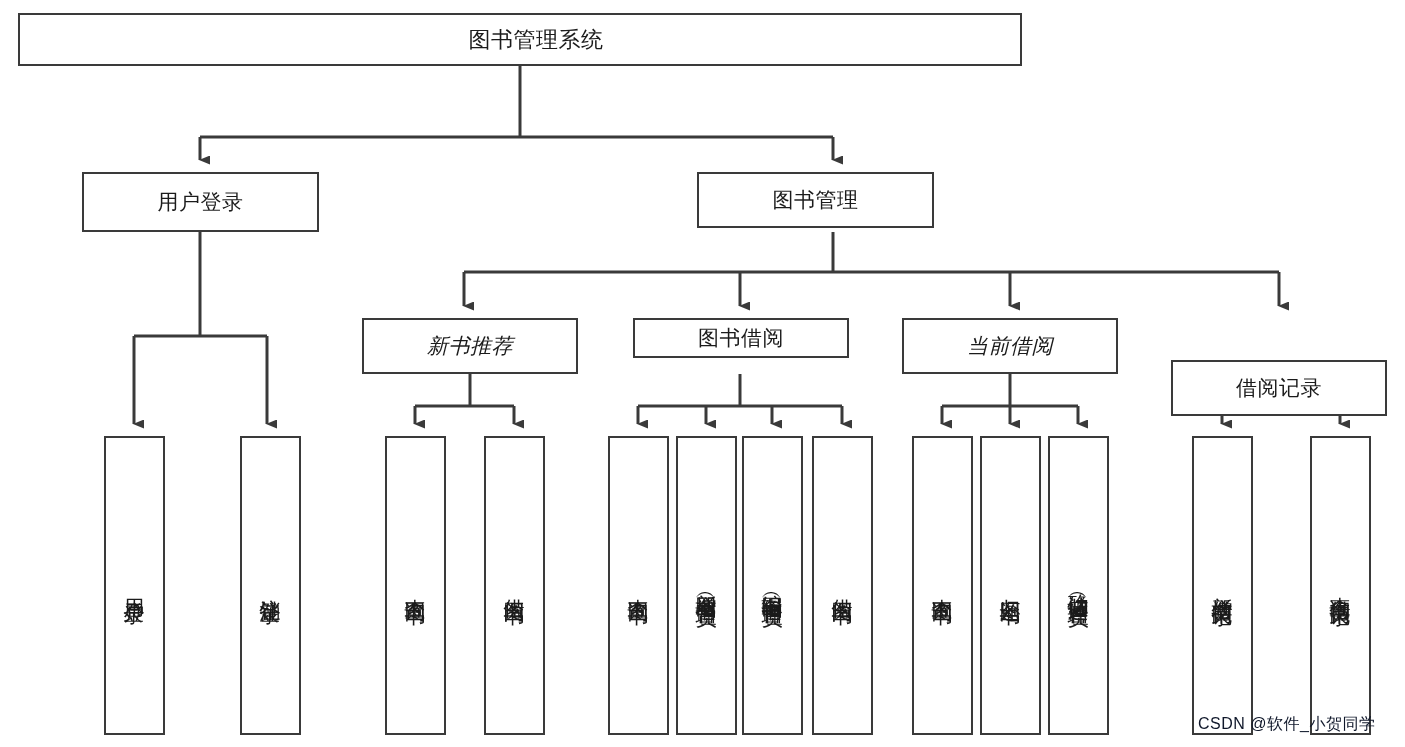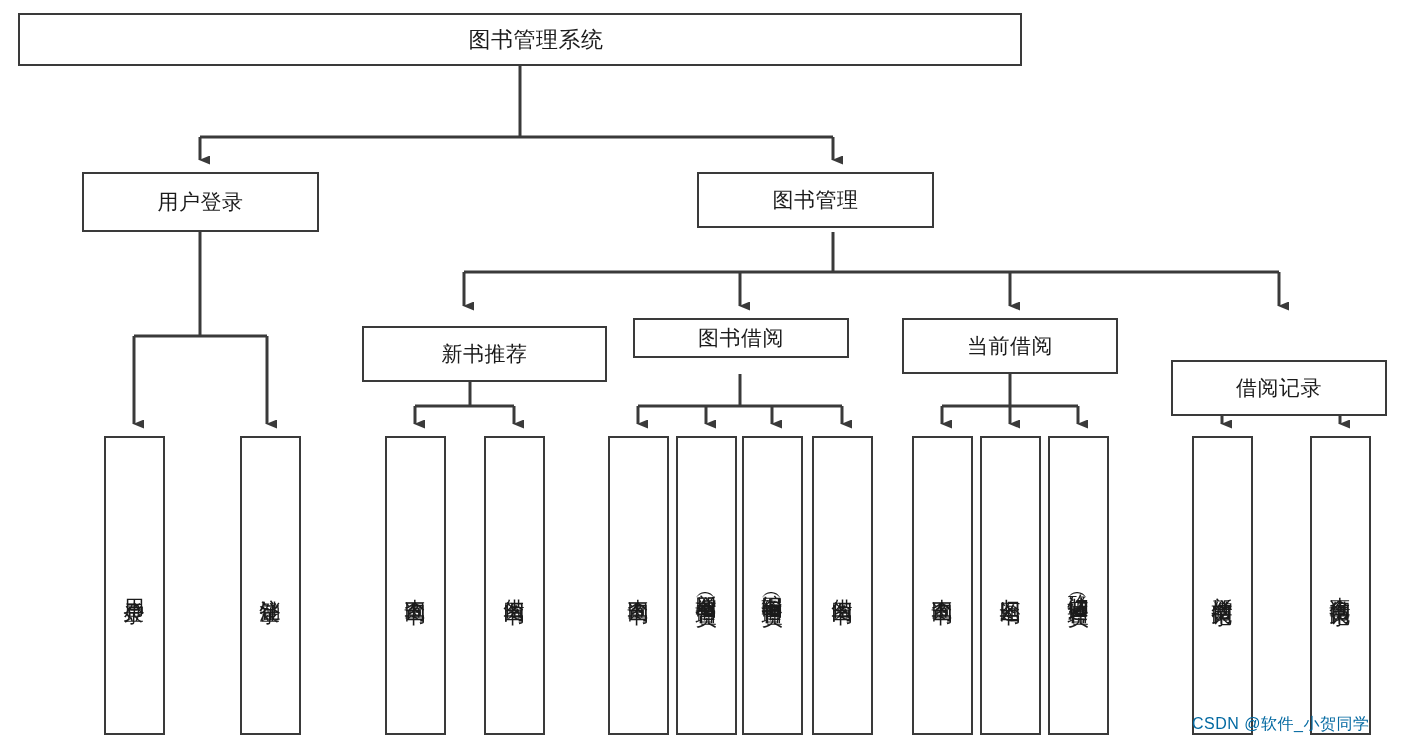--- a/index.html
+++ b/index.html
@@ -56,24 +56,25 @@
     line-height: 1.0;
   }
   .node.root .label {
     font-size: 22px;
   }
   .watermark {
     position: absolute;
     left: 1192px;
     top: 714px;
     font-size: 16px;
-    color: #0369a1;
+    color: #0f172a;
     letter-spacing: 0.5px;
     white-space: nowrap;
     user-select: none;
+    padding-left: 6px;
   }
 </style>
 </head>
 <body>
 
 <div id="diagram-root">
 
   <svg class="connectors" viewBox="0 0 1405 747" xmlns="http://www.w3.org/2000/svg">
     <defs>
       <marker id="arrowhead" markerWidth="9" markerHeight="11" refX="4.5" refY="10" orient="auto" markerUnits="userSpaceOnUse">
@@ -128,27 +129,27 @@
     <span class="label">图书管理系统</span>
   </div>
 
   <div class="node horizontal" style="left:82px; top:172px; width:237px; height:60px;">
     <span class="label">用户登录</span>
   </div>
   <div class="node horizontal" style="left:697px; top:172px; width:237px; height:56px;">
     <span class="label">图书管理</span>
   </div>
 
-  <div class="node horizontal" style="left:362px; top:326px; width:245px; height:56px;">
+  <div class="node horizontal" style="left:362px; top:318px; width:216px; height:56px;font-style:italic;">
     <span class="label">新书推荐</span>
   </div>
   <div class="node horizontal" style="left:633px; top:318px; width:216px; height:40px;">
     <span class="label">图书借阅</span>
   </div>
-  <div class="node horizontal" style="left:902px; top:318px; width:216px; height:56px;">
+  <div class="node horizontal" style="left:902px; top:318px; width:216px; height:56px;font-style:italic;">
     <span class="label">当前借阅</span>
   </div>
   <div class="node horizontal" style="left:1171px; top:318px; width:216px; height:56px;margin-top:42px;">
     <span class="label">借阅记录</span>
   </div>
 
   <div class="node vertical" style="left:104px; top:436px; width:61px; height:299px;">
     <span class="label">用户登录</span>
   </div>
   <div class="node vertical" style="left:240px; top:436px; width:61px; height:299px;">

